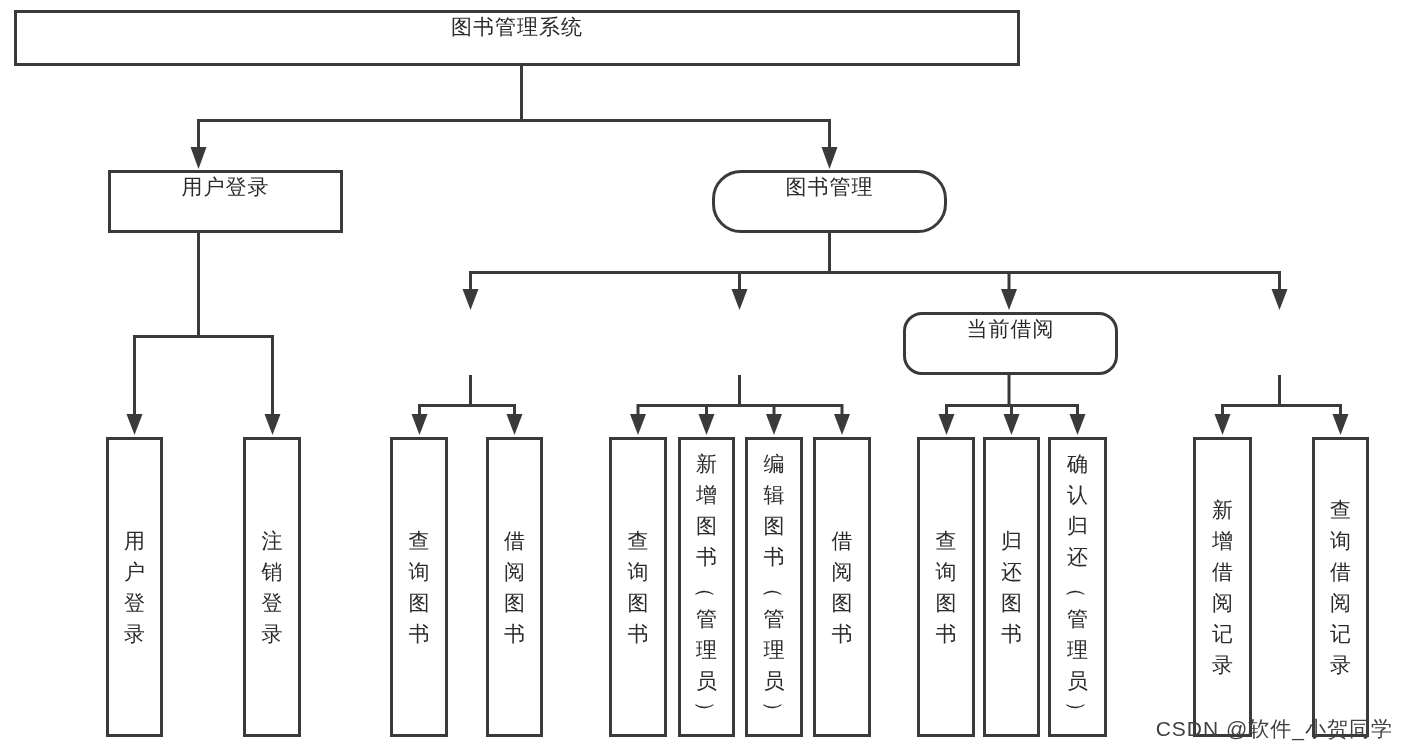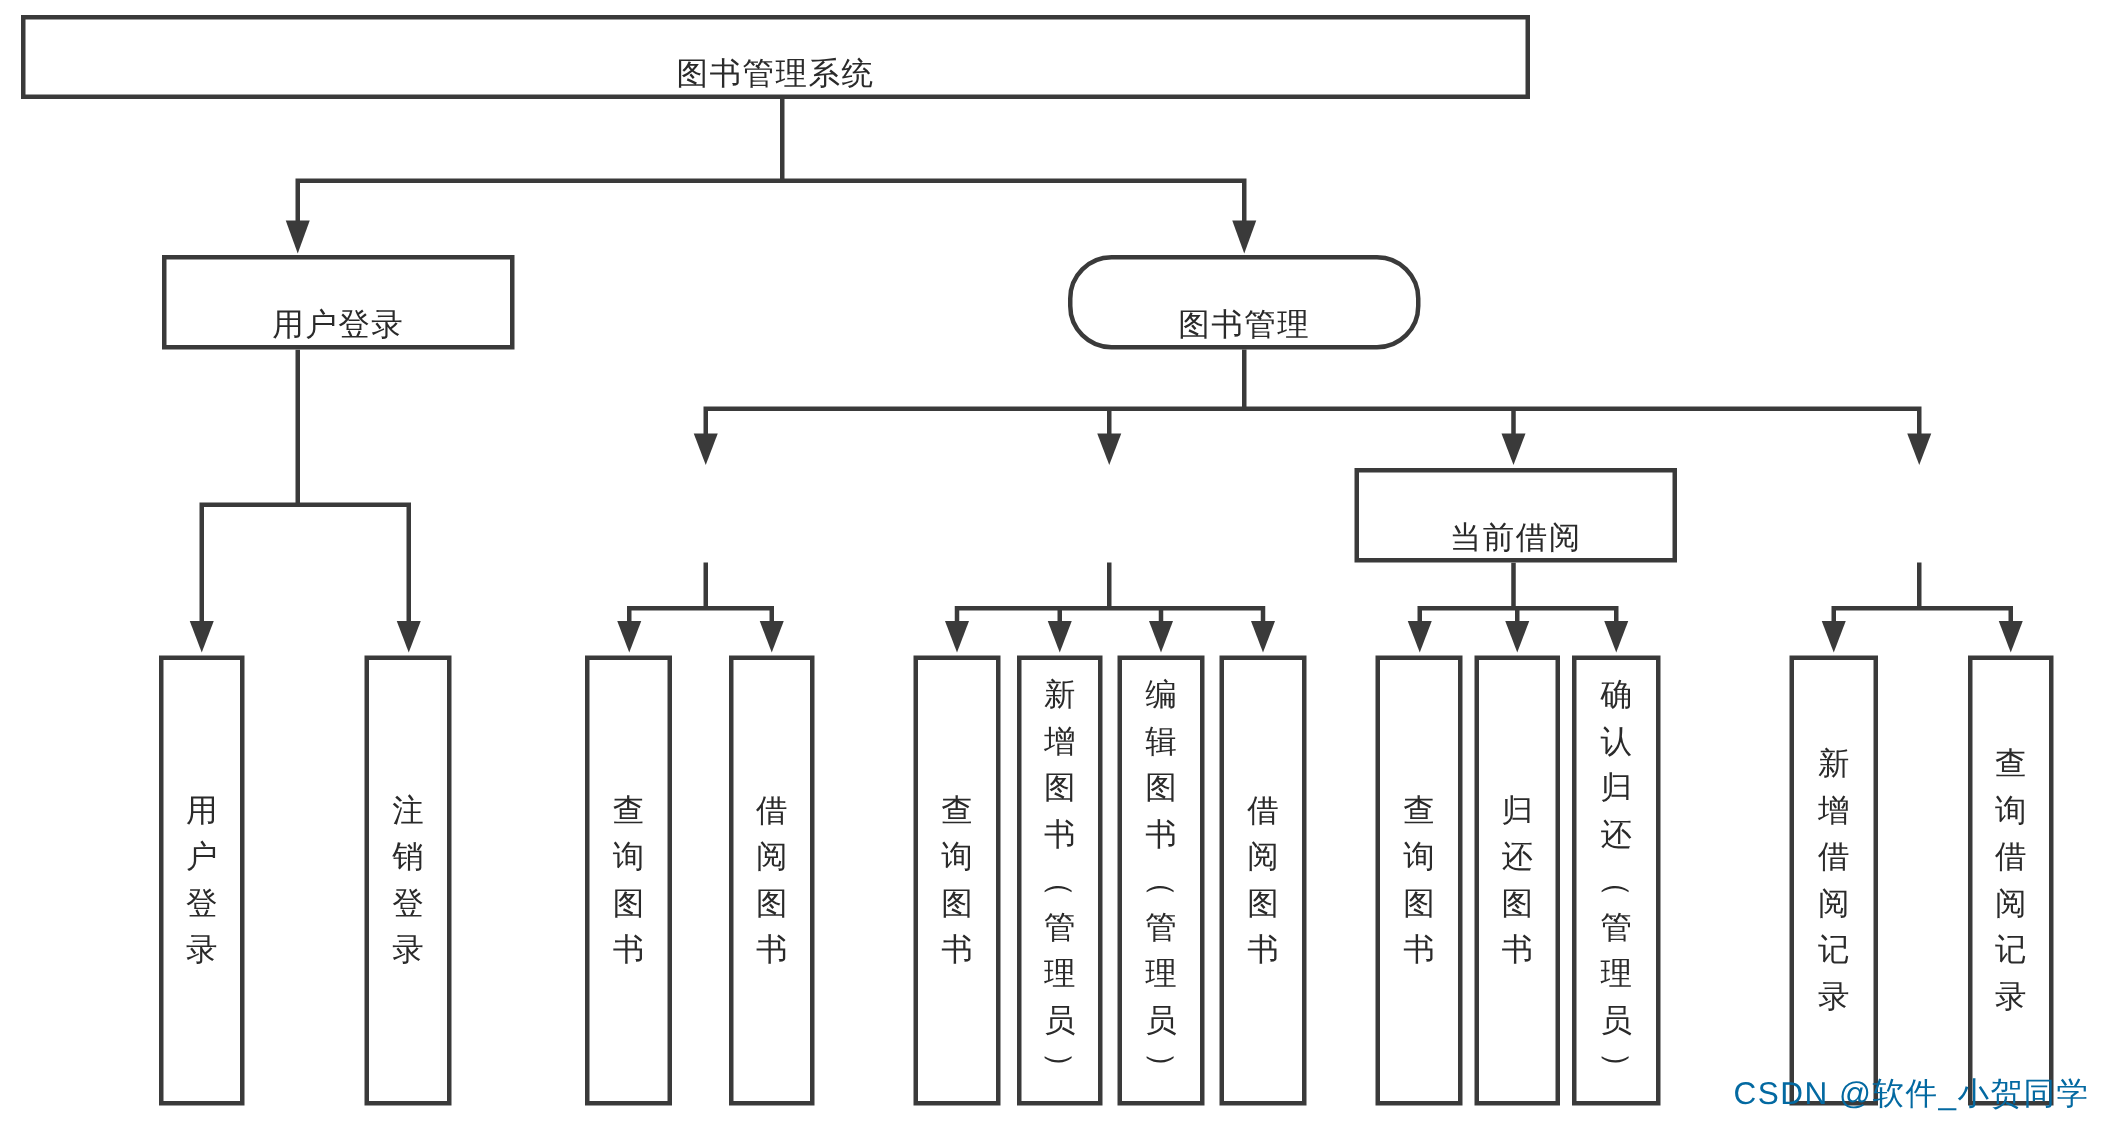--- a/index.html
+++ b/index.html
@@ -21,21 +21,21 @@
     width: 1405px;
     height: 747px;
     pointer-events: none;
   }
   .box {
     position: absolute;
     box-sizing: border-box;
     border: 3px solid #3a3a3a;
     background: #ffffff;
     display: flex;
-    align-items: flex-end;
+    align-items: flex-start;
     justify-content: center;
     font-size: 21px;
     color: #2a2a2a;
     letter-spacing: 1px;
     white-space: nowrap;
   }
   .leaf {
     position: absolute;
     box-sizing: border-box;
     border: 3px solid #3a3a3a;
@@ -58,21 +58,21 @@
     text-align: center;
   }
   .vtext .vchar.rot {
     transform: rotate(90deg);
   }
   .watermark {
     position: absolute;
     right: 12px;
     bottom: 4px;
     font-size: 21px;
-    color: #0369a1;
+    color: #404040;
     letter-spacing: 1px;
     white-space: nowrap;
   }
 </style>
 </head>
 <body>
 
 <div class="stage">
 
   <svg class="connectors" viewBox="0 0 1405 747" xmlns="http://www.w3.org/2000/svg">
@@ -122,21 +122,21 @@
     <span>图书管理系统</span>
   </div>
 
   <div class="box" style="left:80px; top:170px; width:235px; height:63px;margin-left:28px;">
     <span>用户登录</span>
   </div>
   <div class="box" style="left:712px; top:170px; width:235px; height:63px;border-radius:29px;">
     <span>图书管理</span>
   </div>
 
-  <div class="box" style="left:903px; top:312px; width:215px; height:63px;">
+  <div class="box" style="left:903px; top:312px; width:215px; height:63px;border-radius:19px;">
     <span>当前借阅</span>
   </div>
 
   <div class="leaf" style="left:106px; top:437px; width:57px; height:300px;">
     <div class="vtext">
         <span class="vchar">用</span>
         <span class="vchar">户</span>
         <span class="vchar">登</span>
         <span class="vchar">录</span>
       </div>

